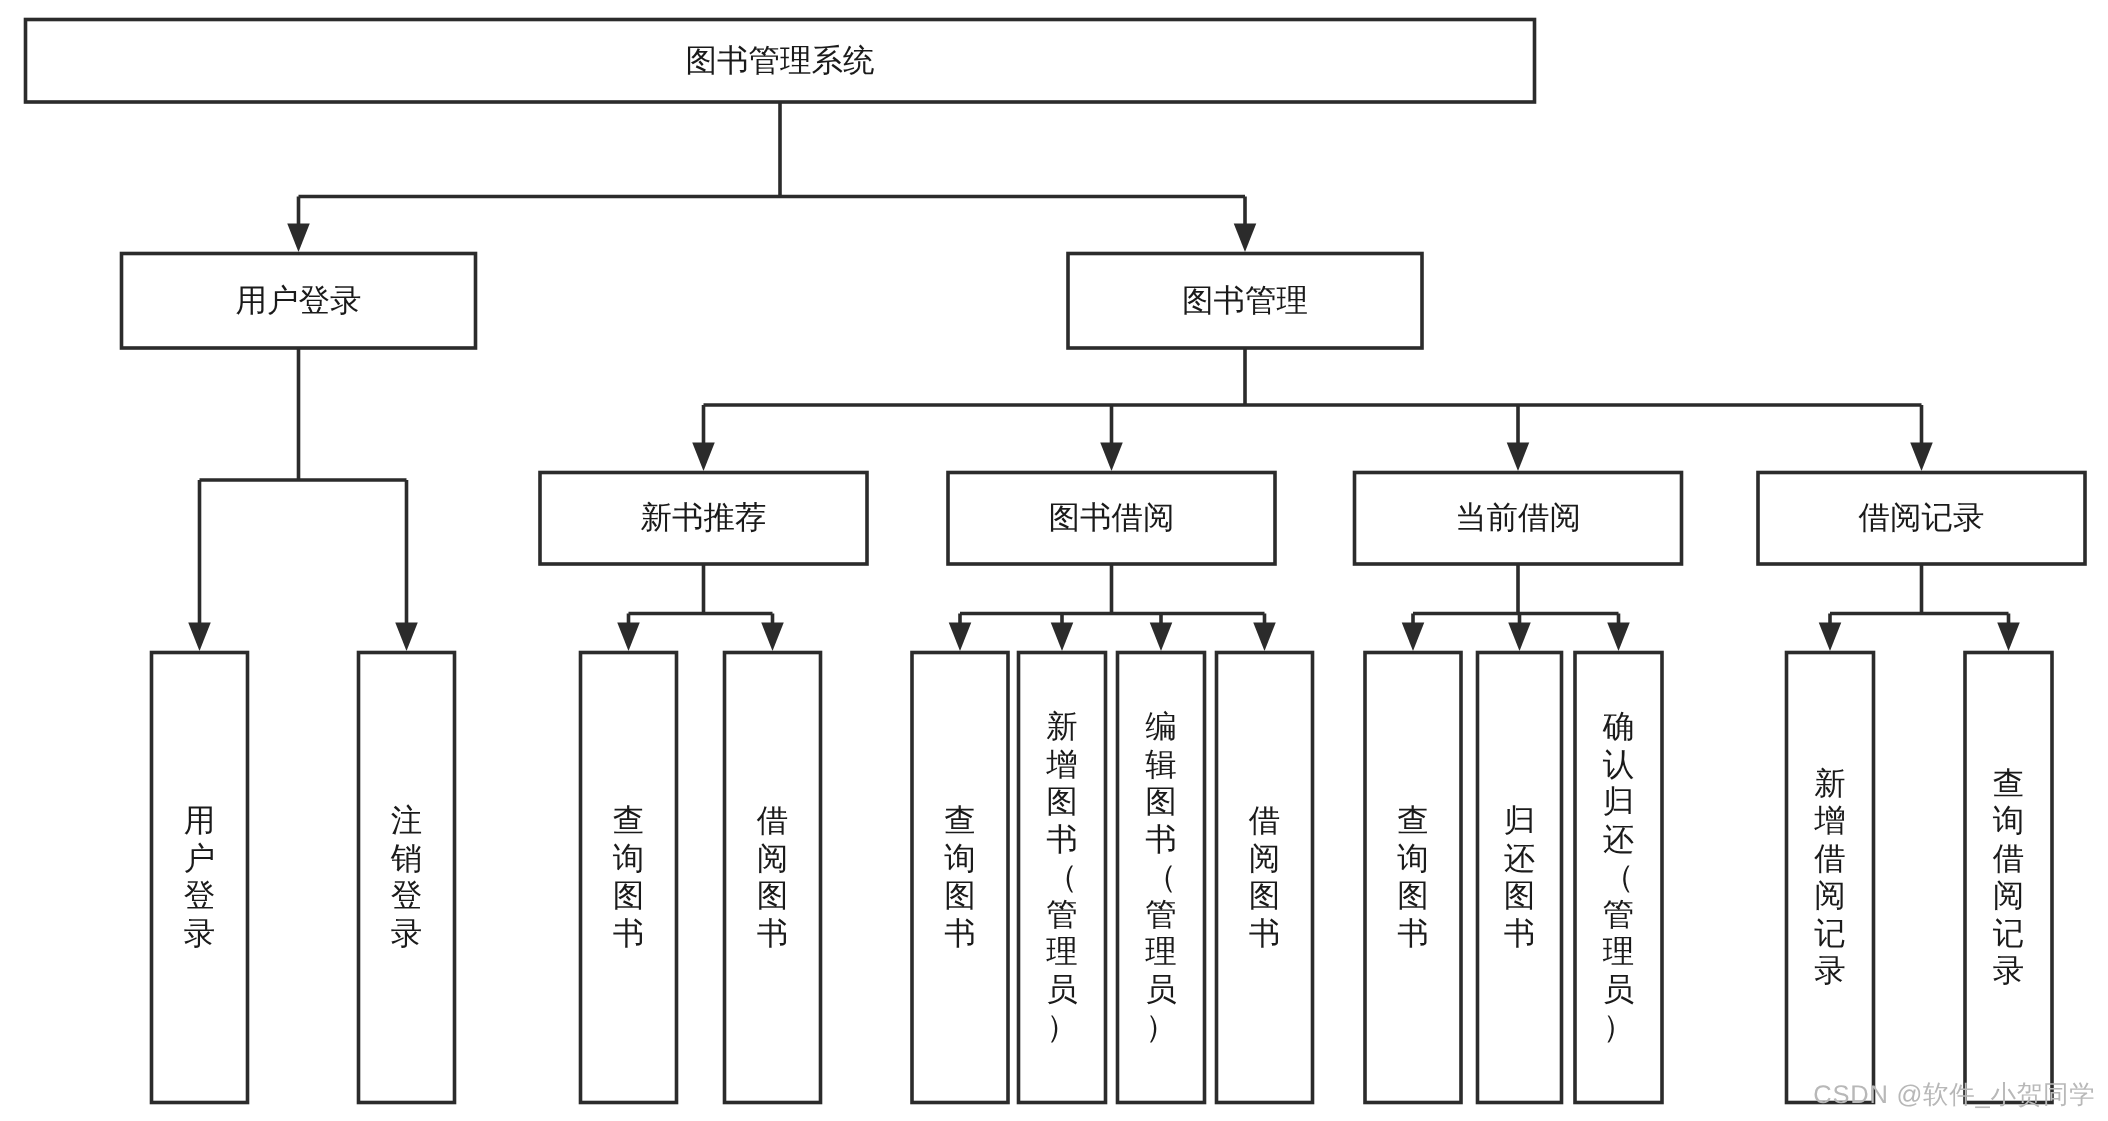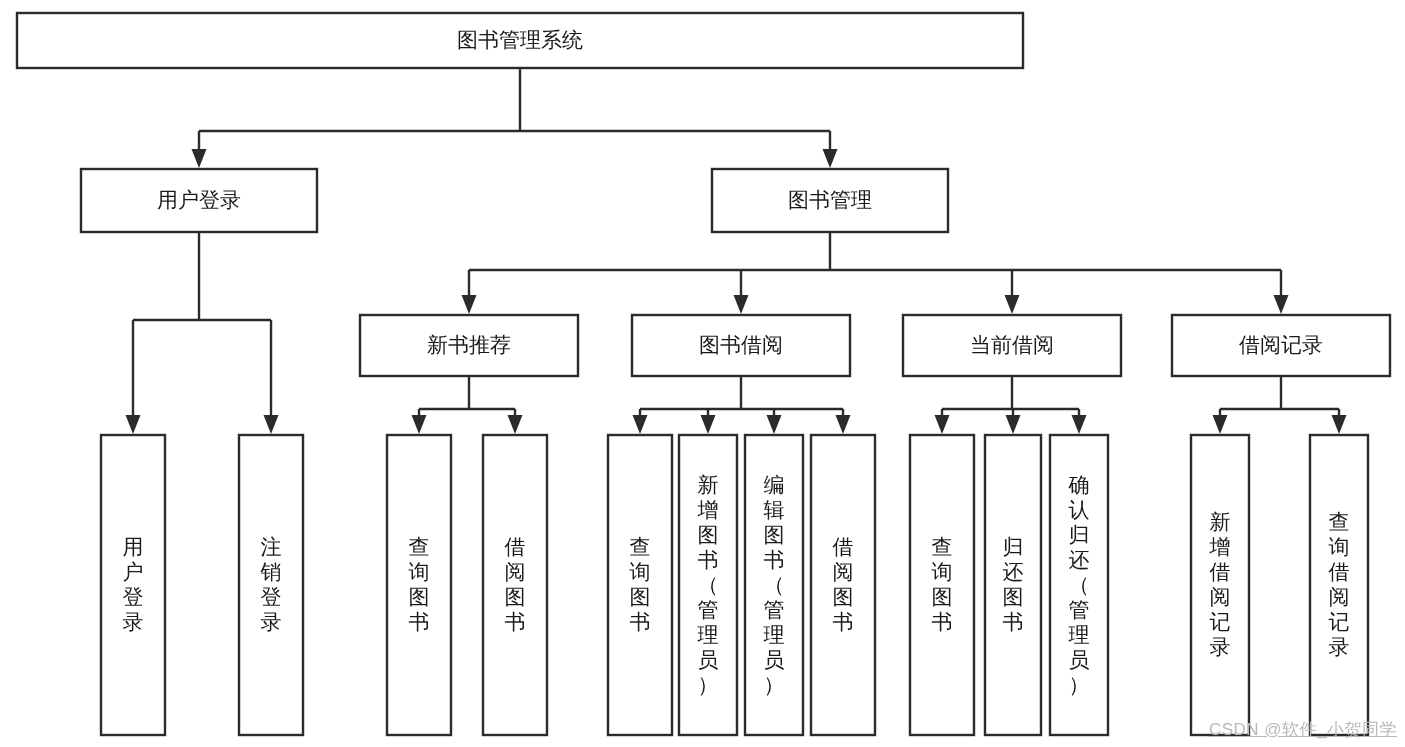--- a/index.html
+++ b/index.html
@@ -51,21 +51,20 @@
   .watermark {
     position: absolute;
     right: 8px;
     bottom: 6px;
     font-family: "Liberation Sans", "DejaVu Sans", sans-serif;
     font-size: 17px;
     color: #b8b8b8;
     letter-spacing: 0.5px;
     white-space: nowrap;
     pointer-events: none;
-    text-decoration: underline;
   }
 </style>
 </head>
 <body>
 
 <svg id="diagram-root" viewBox="0 0 1405 747">
   <g id="edge-layer">
       <g>
         <line x1="520" y1="68" x2="520" y2="131" class="edge-line"></line>
         <line x1="199" y1="131" x2="830" y2="131" class="edge-line"></line>

